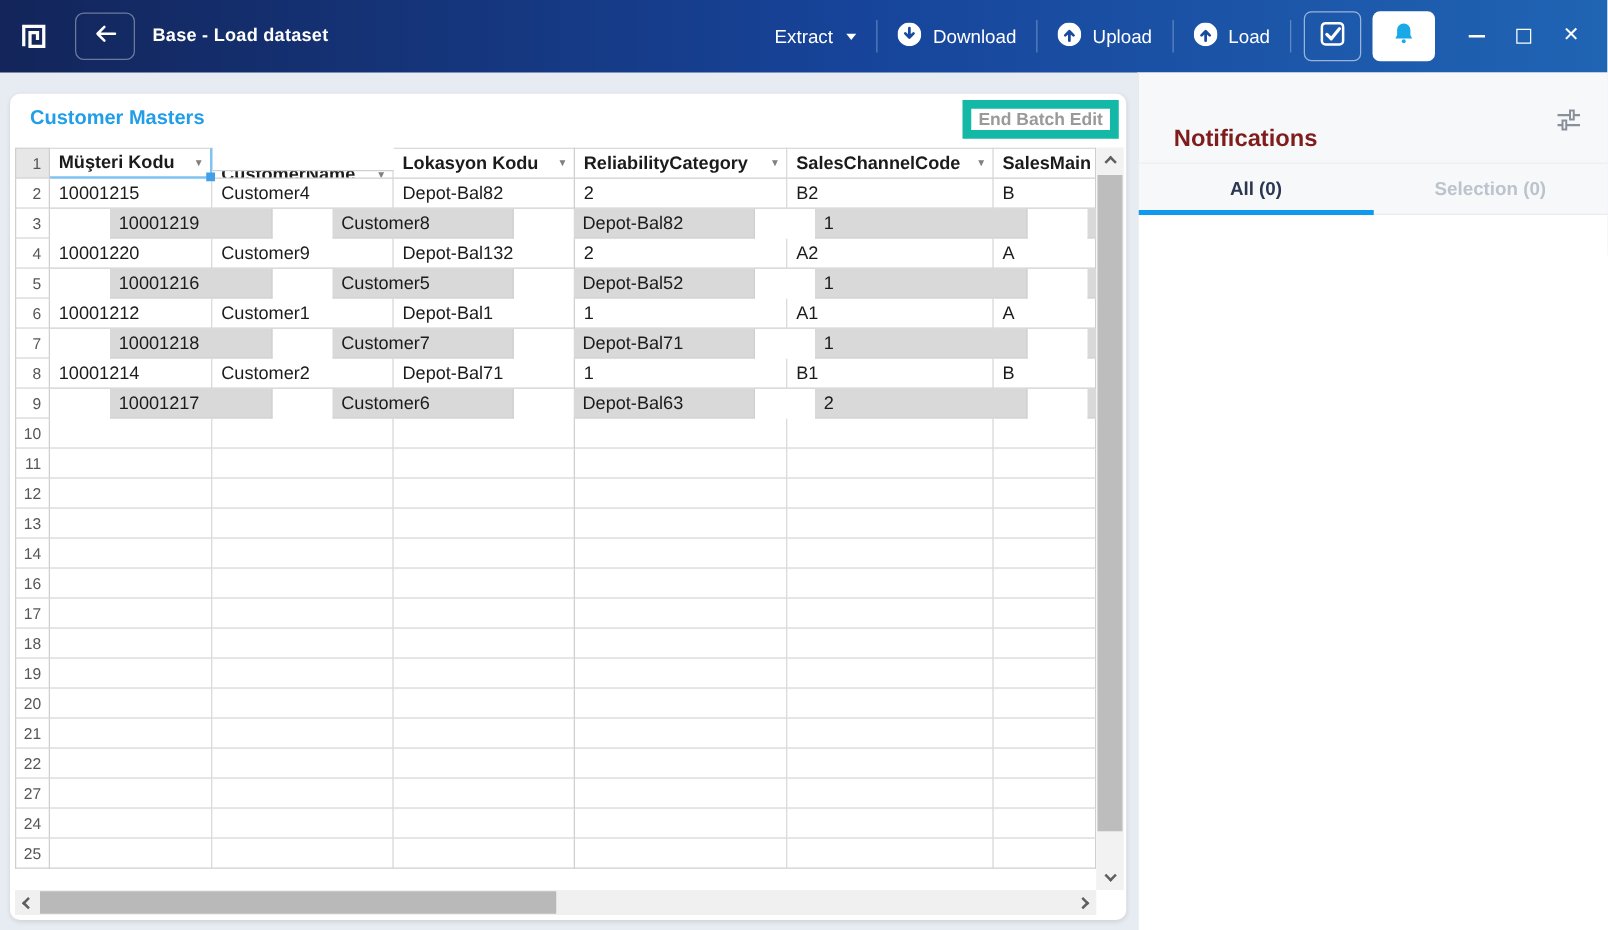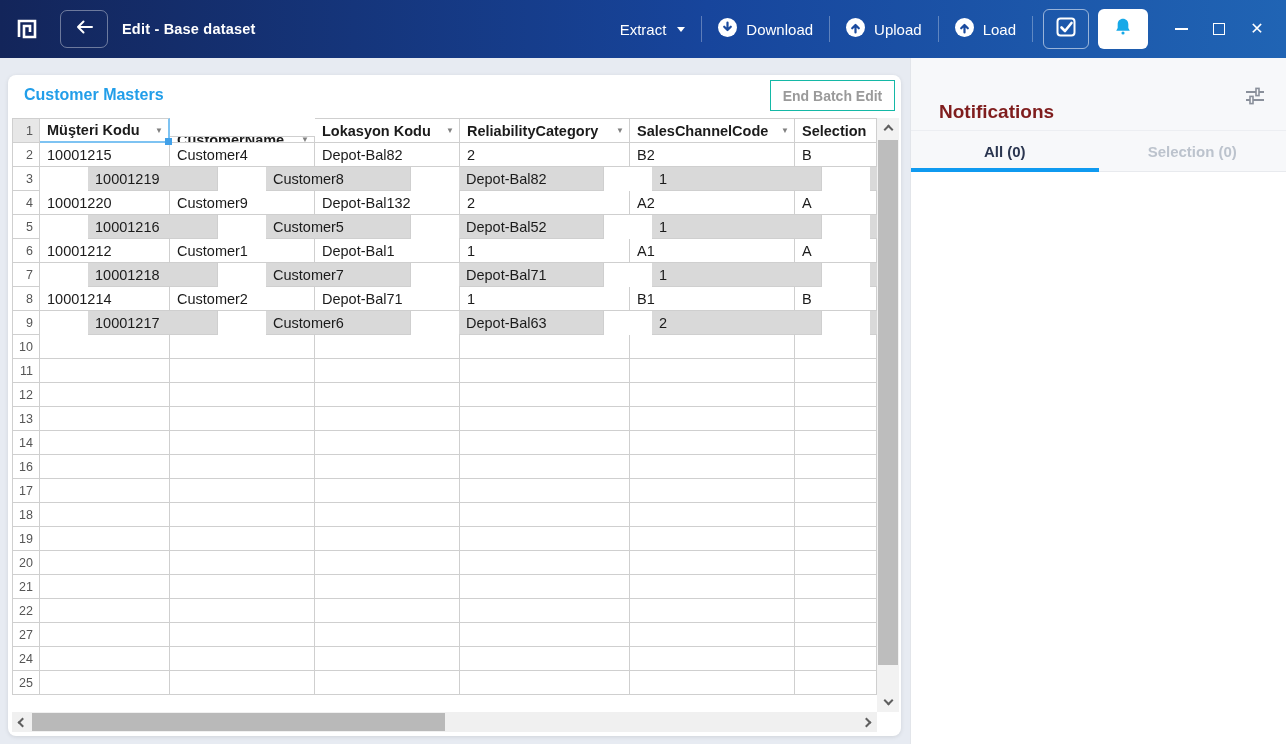--- a/index.html
+++ b/index.html
@@ -29,21 +29,21 @@
   .wbtn { width:38px; height:40px; display:flex; align-items:center; justify-content:center; cursor:pointer; }
   .glyph-min { width:13px; height:2px; background:#fff; }
   .glyph-max { width:12px; height:12px; border:1.5px solid #fff; }
   .glyph-close { font-size:16px; color:#fff; line-height:1; }
 
   
   .card { position:absolute; left:8px; top:75px; width:893px; height:661px; background:#fff;
     border-radius:8px; box-shadow:0 1px 4px rgba(0,0,0,.10); }
   .card-title { position:absolute; left:16px; top:11px; font-size:16px; font-weight:bold; color:#229ee9; }
   .batch-btn { position:absolute; right:6px; top:5px; width:125px; height:31px;
-    border:1px solid #14b8a6; background:#fff; display:flex; align-items:center; justify-content:center;
+    border:7px solid #14b8a6; background:#fff; display:flex; align-items:flex-start; justify-content:center;
     color:#9a9a9a; font-weight:bold; font-size:14px; cursor:pointer; }
 
   
   #grid { position:absolute; left:4px; top:43px; width:865px; height:594px; overflow:hidden;
     background:#fff; font-size:14.5px; color:#1b1b1b; }
   .srow { display:flex; height:24px; }
   .srow.hdrrow { height:25px; }
   .rncell { flex:none; width:28px; border-left:1px solid #cfcfcf; border-right:1px solid #cfcfcf;
     border-bottom:1px solid #cfcfcf; background:#fff; color:#565656; font-size:12.5px;
     display:flex; align-items:center; justify-content:flex-end; padding-right:6px; }
@@ -100,21 +100,21 @@
           <path d="M5 21 V5 H21 V21 H10 V10 H16 V16" stroke="#fff" stroke-width="2.6" fill="none"></path>
         </svg>
     </span>
     <div class="backbtn">
       <span>
         <svg width="24" height="24" viewBox="0 0 24 24">
             <path d="M20 12 H6 M11.5 6.5 L6 12 l5.5 5.5" stroke="#fff" stroke-width="2" fill="none" stroke-linecap="round" stroke-linejoin="round"></path>
           </svg>
       </span>
     </div>
-    <span class="apptitle">Edit - Base dataset</span>
+    <span class="apptitle">Base - Load dataset</span>
 
     <div class="toolbar">
       <div class="tbtn">
         <span>Extract</span>
         <span class="caret-down"></span>
       </div>
       <div class="sep"></div>
       <div class="tbtn">
         <span>
           <svg width="19" height="19" viewBox="0 0 19 19">
@@ -199,21 +199,21 @@
           </div>
           <div class="hcell" style="width: 170px;">
             <div class="lbl">ReliabilityCategory</div>
             <div class="fcaret">▼</div>
           </div>
           <div class="hcell" style="width: 165px;">
             <div class="lbl">SalesChannelCode</div>
             <div class="fcaret">▼</div>
           </div>
           <div class="hcell" style="width: 82px;">
-            <div class="lbl">Selection</div>
+            <div class="lbl">SalesMain</div>
           </div>
         </div>
         <div class="srow">
           <div class="rncell">2</div>
           <div class="dcell" style="width: 130px;">10001215</div>
           <div class="dcell" style="width: 145px;">Customer4</div>
           <div class="dcell" style="width: 145px;">Depot-Bal82</div>
           <div class="dcell" style="width: 170px;">2</div>
           <div class="dcell" style="width: 165px;">B2</div>
           <div class="dcell" style="width: 82px;">B</div>

